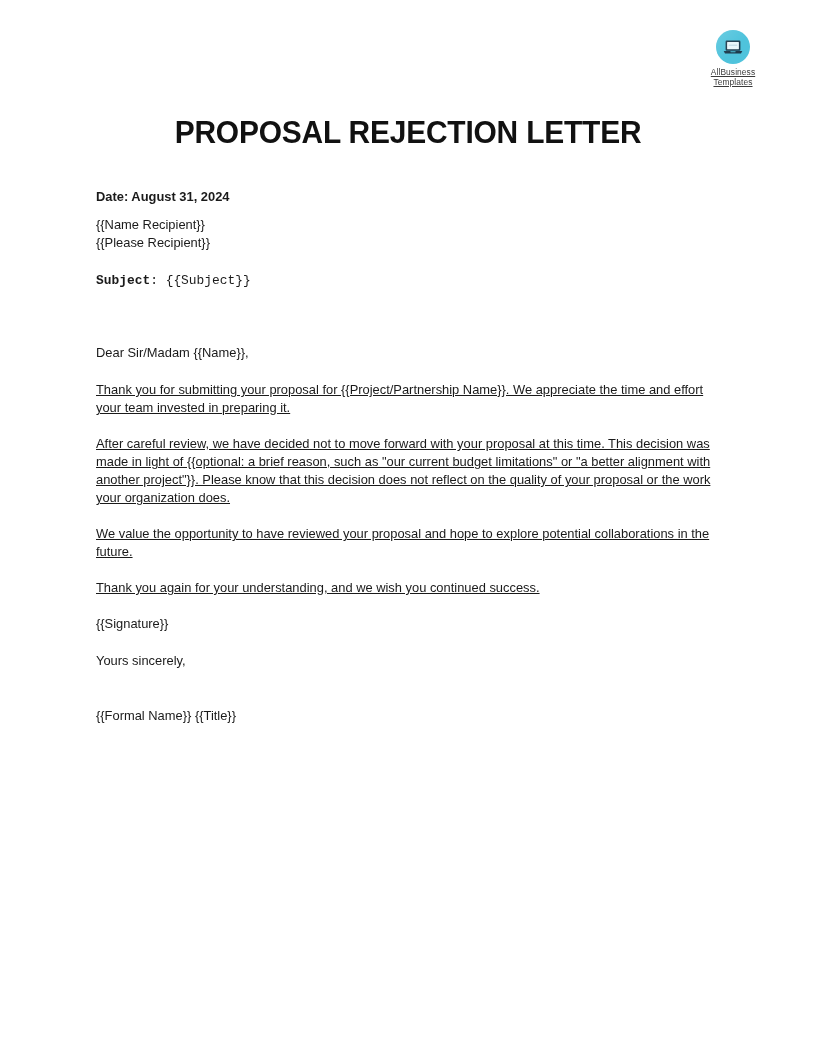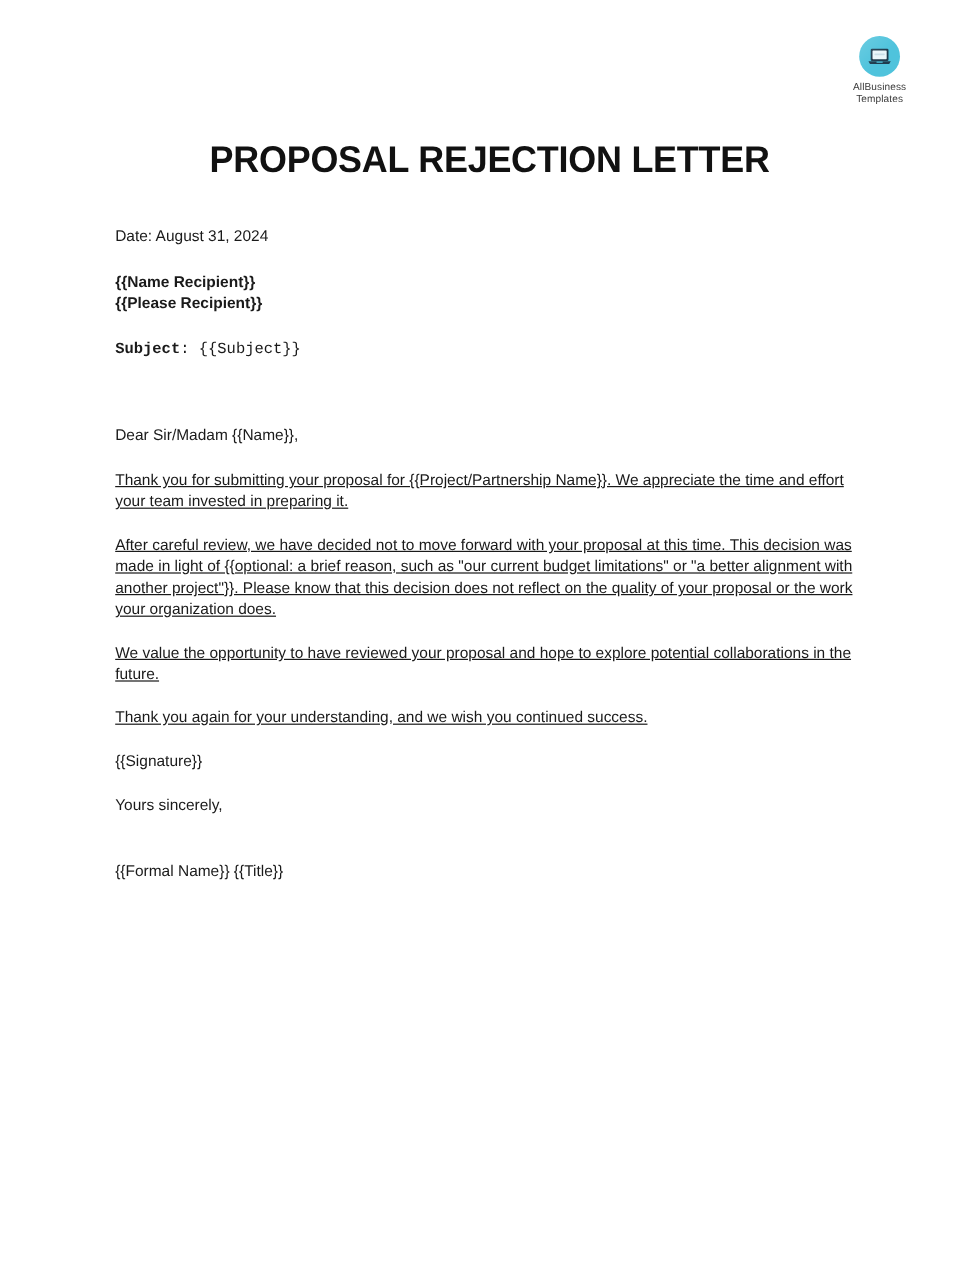--- a/index.html
+++ b/index.html
@@ -54,21 +54,21 @@
     transform: translate(-50%, -50%);
   }
   .logo-text {
     margin-top: 3px;
     font-size: 8.4px;
     line-height: 10.2px;
     color: #3a3a3a;
     font-family: "Liberation Sans", sans-serif;
     letter-spacing: 0.1px;
   }
-  .logo-text span { display: block; }
+  .logo-text span { display: block; text-decoration: underline; }
 
   
   .doc-title {
     position: absolute;
     left: 0;
     right: 0;
     top: 114px;
     text-align: center;
     font-family: "Liberation Sans", sans-serif;
     font-weight: bold;
@@ -86,22 +86,22 @@
     top: 188px;
     width: 625px;
   }
   .line, .para {
     font-size: 12.9px;
     line-height: 18px;
     color: #1a1a1a;
     margin: 0;
     text-align: left;
   }
-  .blk-date   { margin-bottom: 20px; }
-  .blk-recip  { margin-bottom: 20px; font-weight: bold; }
+  .blk-date   { margin-bottom: 10px; font-weight: bold; }
+  .blk-recip  { margin-bottom: 20px; }
   .blk-subject{ margin-bottom: 54px; font-family: Liberation Mono, monospace; }
   .blk-salute { margin-bottom: 19px; }
   .para       { margin-bottom: 18px; text-decoration: underline; }
   .para.last-body { margin-bottom: 18px; }
   .blk-closing{ margin-top: 0; margin-bottom: 37px; }
   .blk-sign   { margin-bottom: 19px; }
   .blk-signer { margin-bottom: 16px; }
 
   b, .bold { font-weight: bold; }
 </style>

